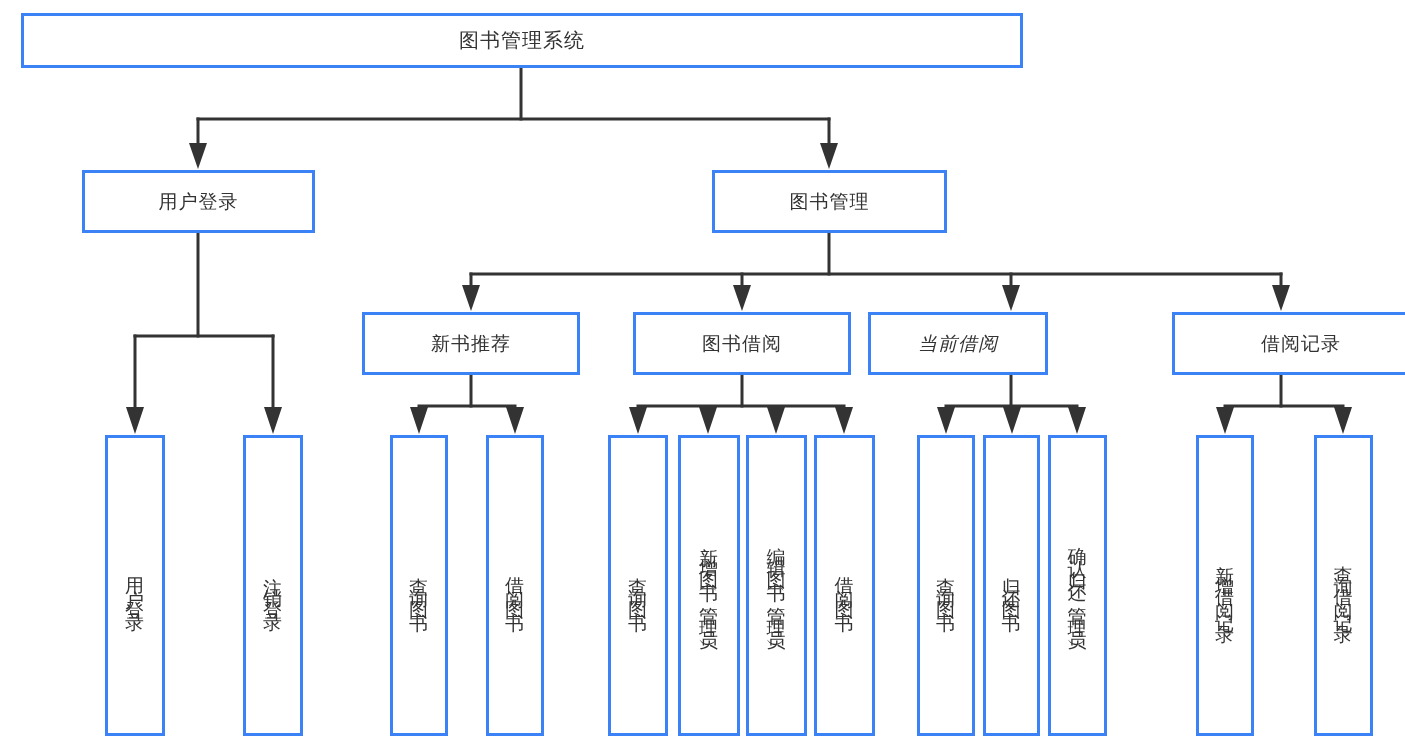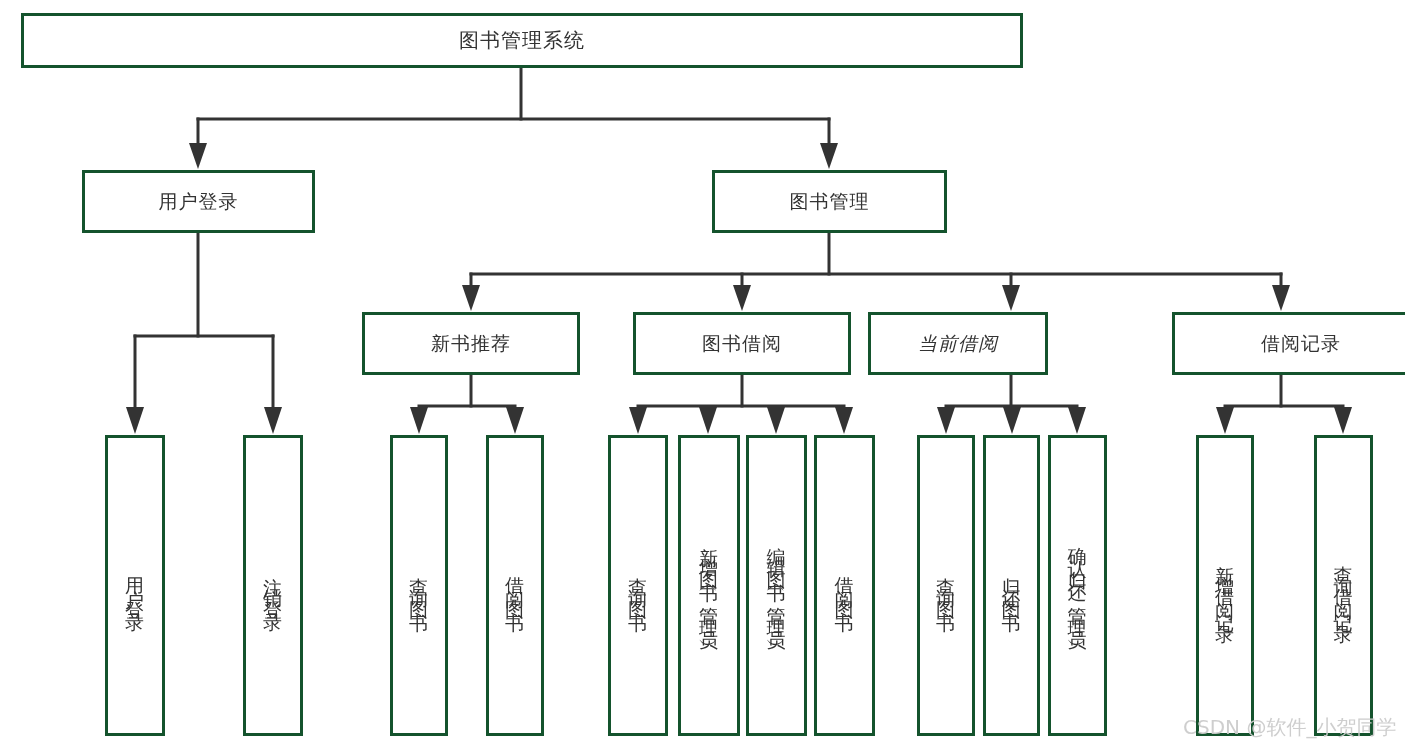--- a/index.html
+++ b/index.html
@@ -7,21 +7,21 @@
     position:relative;
     width:1405px;height:747px;
     background:#ffffff;
     font-family:"DejaVu Sans","Liberation Sans",sans-serif;
     overflow:hidden;
   }
   .connectors{position:absolute;left:0;top:0;width:1405px;height:747px;}
   .node{
     position:absolute;
     box-sizing:border-box;
-    border:3px solid #14532d;
+    border:3px solid #3b82f6;
     background:#ffffff;
     display:flex;
     align-items:center;
     justify-content:center;
     color:#333333;
   }
   .hlabel{font-size:19px;letter-spacing:1px;white-space:nowrap;}
   .root-label{font-size:20px;}
   .vtext{
     writing-mode:vertical-rl;
@@ -186,15 +186,14 @@
     <span class="vtext">确认归还（管理员）</span>
   </div>
 
   <div class="node leaf n-recd1">
     <span class="vtext">新增借阅记录</span>
   </div>
   <div class="node leaf n-recd2">
     <span class="vtext">查询借阅记录</span>
   </div>
 
-  <div class="watermark">CSDN @软件_小贺同学</div>
 
 </div>
 
 </body></html>

